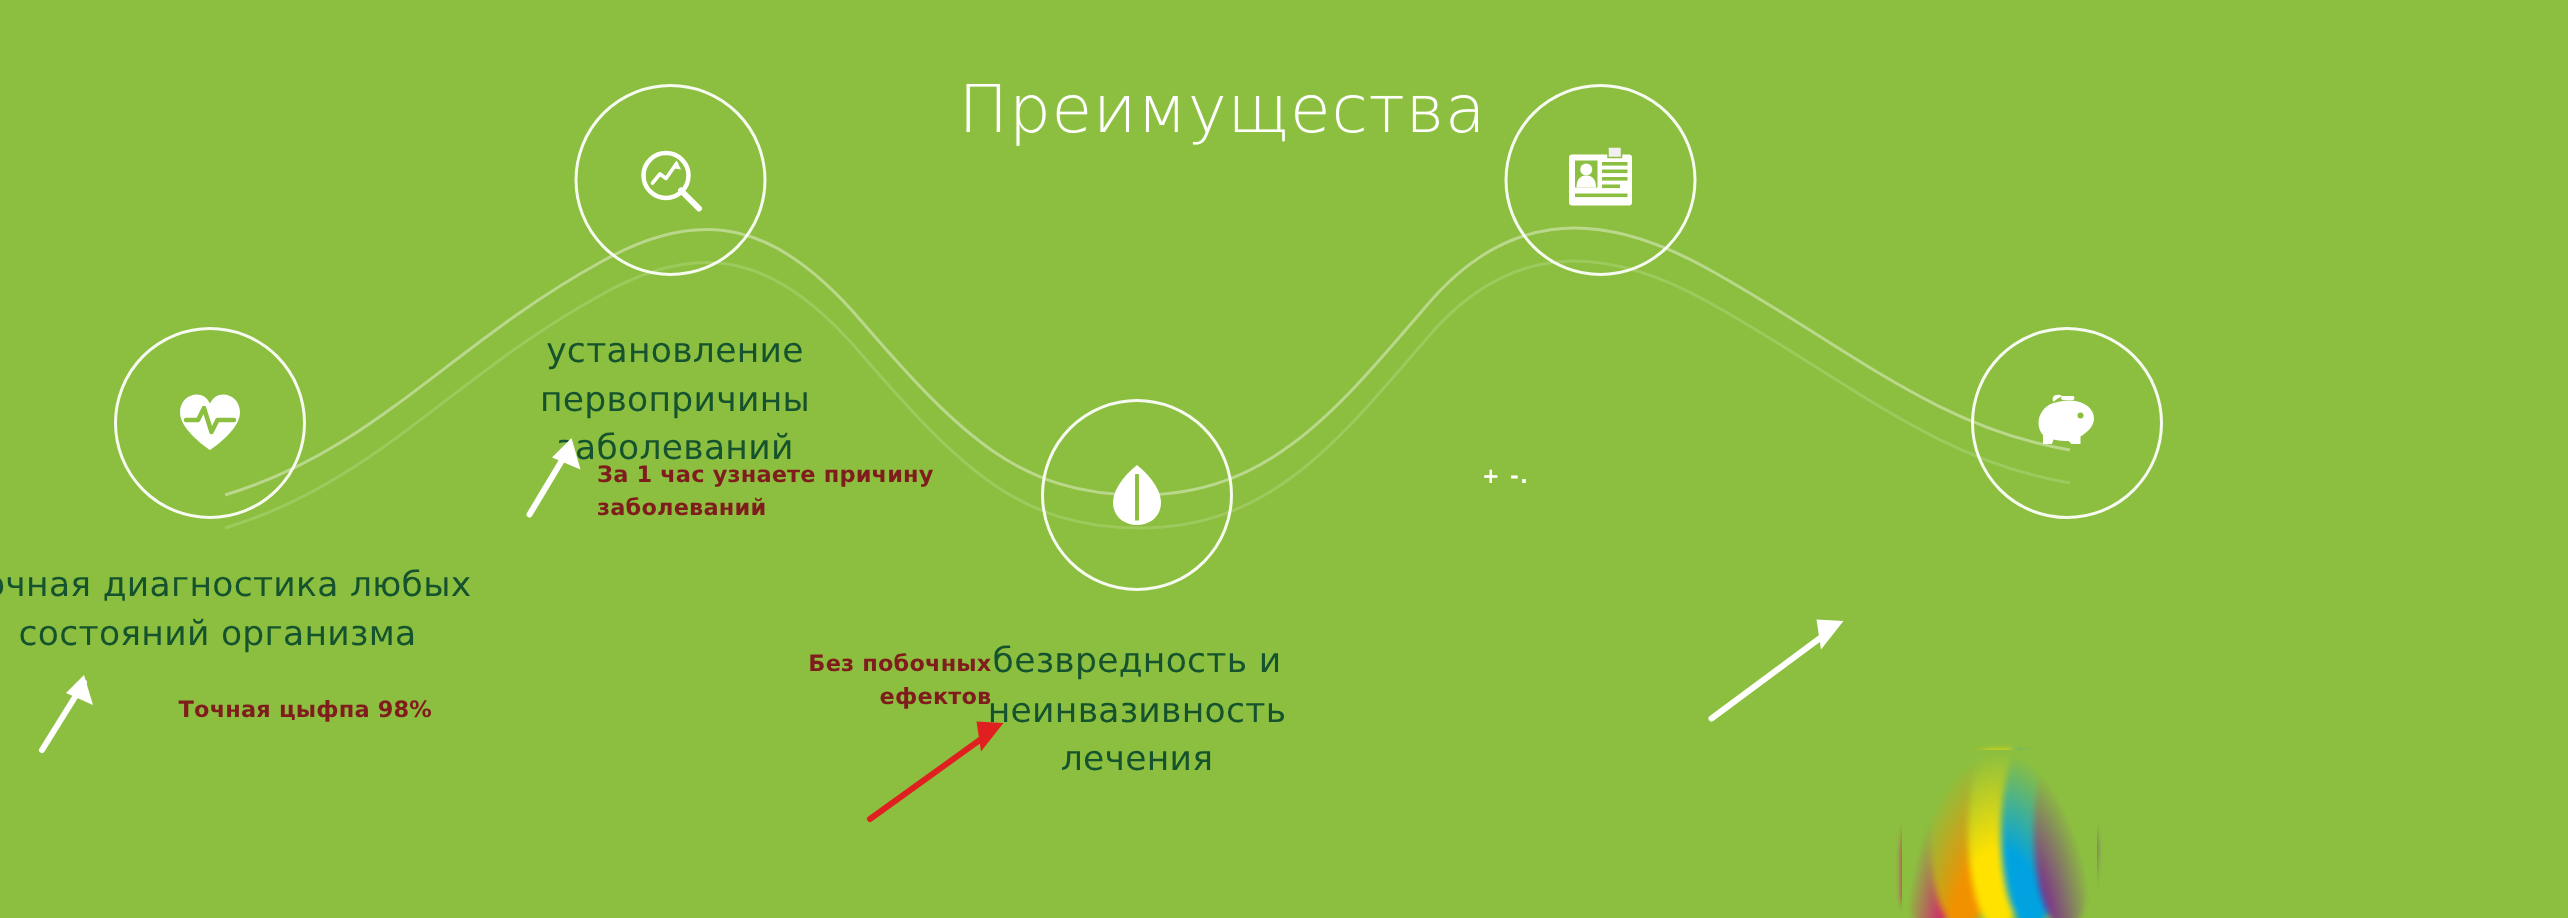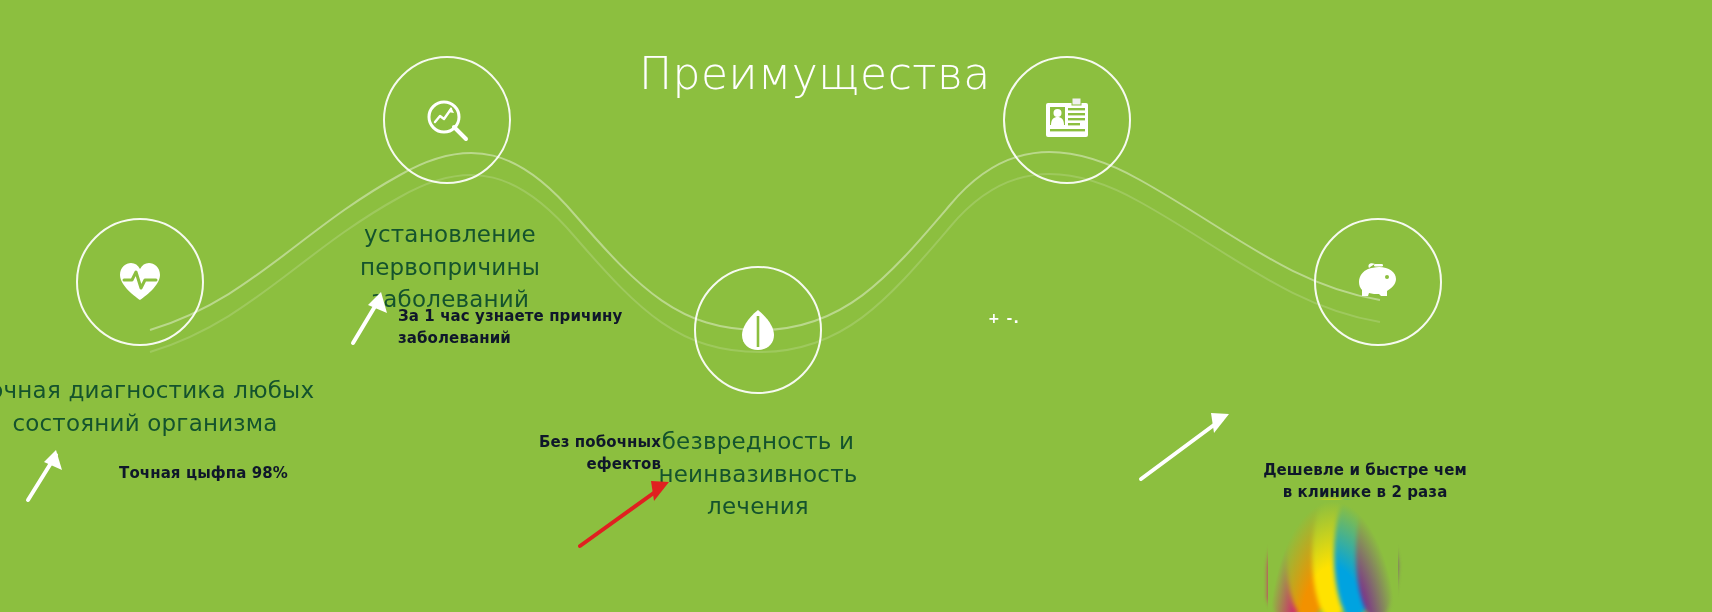--- a/index.html
+++ b/index.html
@@ -44,21 +44,21 @@
     font-size:23px;
     font-weight:400;
     line-height:1.42;
     text-align:center;
     letter-spacing:0.2px;
     white-space:pre-line;
   }
   
   .note {
     position:absolute;
-    color:#0f172a;
+    color:#7f1d1d;
     font-size:15px;
     font-weight:700;
     line-height:1.45;
     letter-spacing:0.1px;
     white-space:pre-line;
   }
   .tiny {
     position:absolute;
     color:#ffffff;
     font-size:14px;
@@ -165,22 +165,20 @@
       <svg width="48" height="42" viewBox="0 0 48 42">
         <path d="M14 8 C9 10 5 15 5 21 C5 24 6 27 8 29 L8 35 L14 35 L15 32
                  C18 33 22 33 25 33 L27 35 L33 35 L33 30
                  C38 27 42 23 42 18 C42 11 35 6 25 6 C21 6 17 7 14 8 Z" fill="#ffffff"></path>
         <path d="M15 7 C13 3 17 1 21 3 C19 4 17 5 15 7 Z" fill="#ffffff"></path>
         <circle cx="33" cy="16" r="2" fill="#8cbf3f"></circle>
         <rect x="20" y="3" width="9" height="2.6" rx="1.3" fill="#ffffff"></rect>
       </svg>
     </span>
   </div>
-  <div class="note" style="left:1245px; top:460px; width:240px; text-align:center;">Дешевле и быстре чем
-в клинике в 2 раза</div>
 
   <svg id="arrow-svg" viewBox="0 0 1712 612">
 
     <g>
       <line x1="28" y1="500" x2="56" y2="455" stroke="#ffffff" stroke-width="4" stroke-linecap="round"></line>
       <polygon points="56,450 62,470 44,462" fill="#ffffff"></polygon>
     </g>
 
     <g>
       <line x1="353" y1="343" x2="380" y2="298" stroke="#ffffff" stroke-width="4" stroke-linecap="round"></line>

